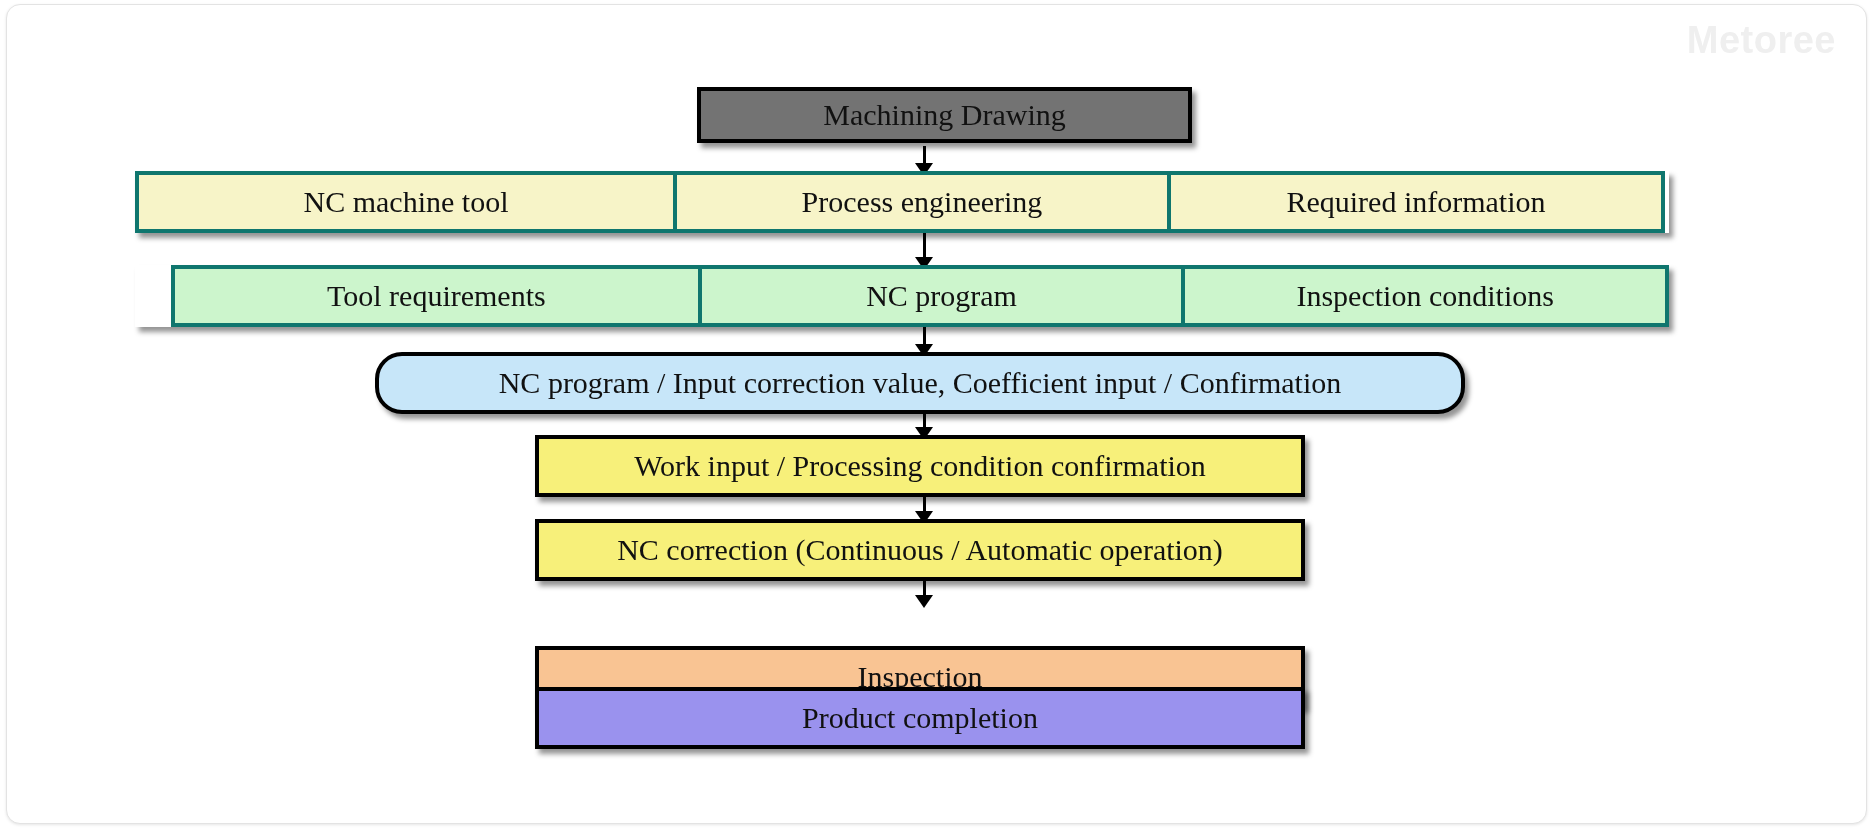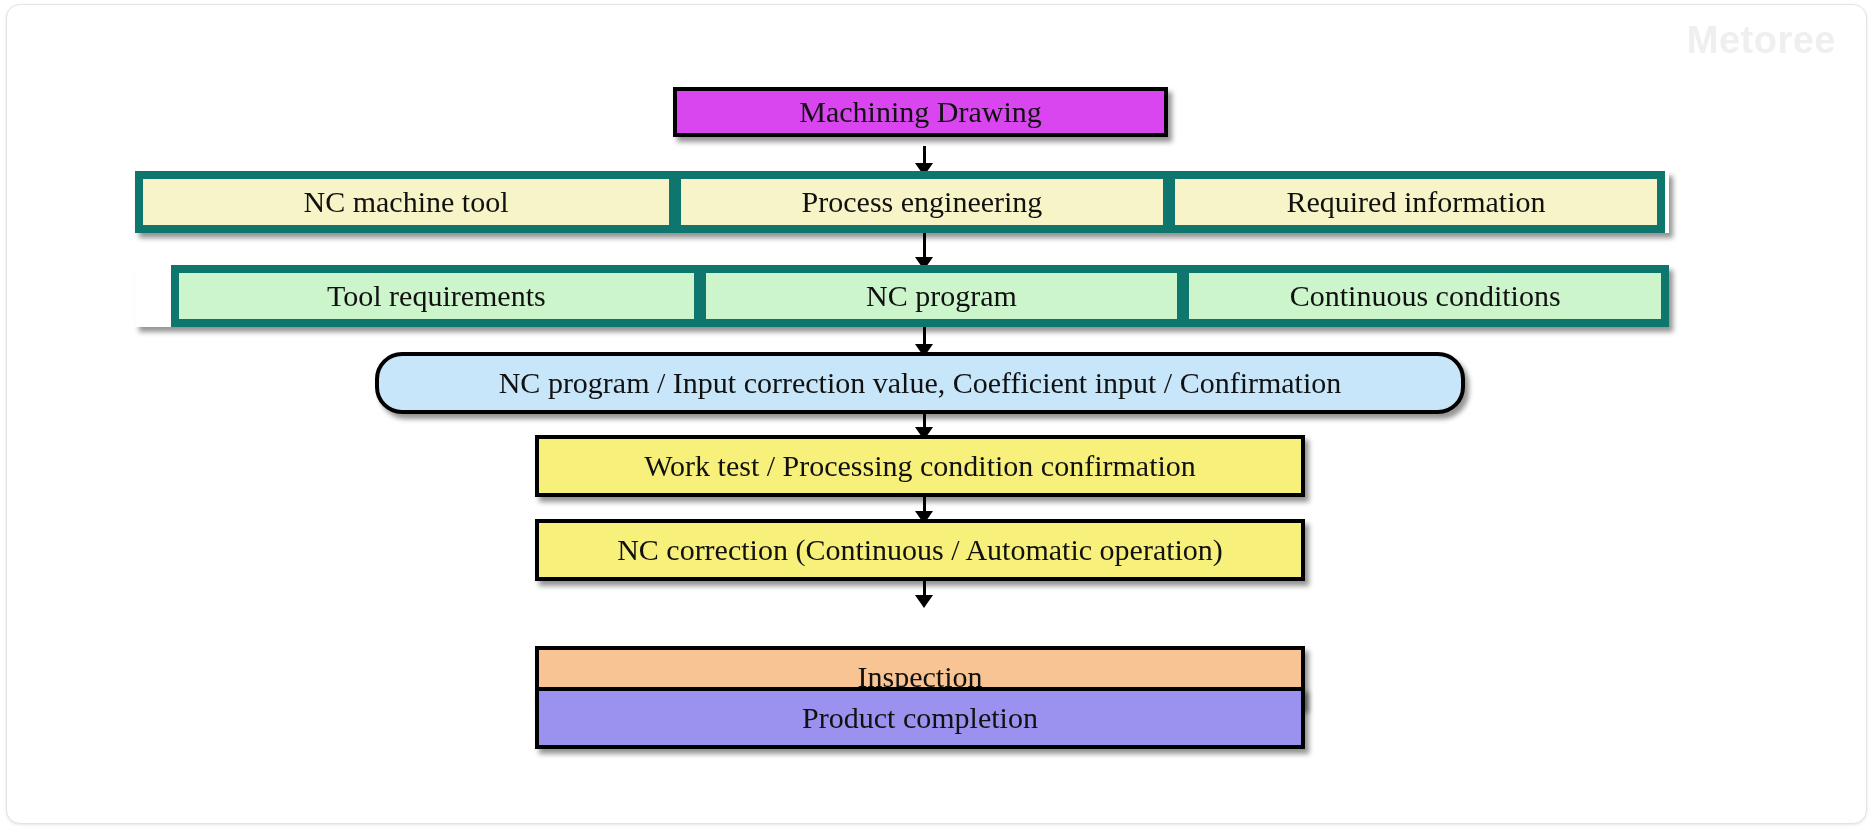--- a/index.html
+++ b/index.html
@@ -74,21 +74,21 @@
   
   .rowgroup {
     position: absolute;
     display: flex;
     box-sizing: border-box;
     box-shadow: 4px 5px 5px rgba(0,0,0,0.42);
     z-index: 3;
   }
   .rowgroup .cell {
     box-sizing: border-box;
-    border: 8px solid #0f766e;
+    border: 4px solid #0f766e;
     display: flex;
     align-items: center;
     justify-content: center;
     height: 100%;
   }
   .rowgroup .cell + .cell {
     margin-left: -4px;
     justify-content: center;
   }
   .rowgroup .cell .label {
@@ -152,28 +152,28 @@
         <div class="head"></div>
       </div>
       <div class="arrow" style="left: 907px; top: 573px; width: 20px; height: 30px;">
         <div class="shaft" style="height: 18px;"></div>
         <div class="head"></div>
       </div>
       <div class="arrow" style="left: 907px; top: 657px; width: 20px; height: 30px;">
         <div class="shaft" style="height: 18px;"></div>
         <div class="head"></div>
       </div>
-      <div class="node" style="left: 666px; top: 82px; width: 495px; height: 50px; background: #d946ef;">
+      <div class="node" style="left: 690px; top: 82px; width: 495px; height: 56px; background: #737373;">
         <span class="label">Machining Drawing</span>
       </div>
       <div class="node" style="left: 368px; top: 347px; width: 1090px; height: 62px; background: rgb(199, 230, 249); border-radius: 27px;">
         <span class="label">NC program / Input correction value, Coefficient input / Confirmation</span>
       </div>
       <div class="node" style="left: 528px; top: 430px; width: 770px; height: 62px; background: rgb(247, 240, 122);">
-        <span class="label">Work test / Processing condition confirmation</span>
+        <span class="label">Work input / Processing condition confirmation</span>
       </div>
       <div class="node" style="left: 528px; top: 514px; width: 770px; height: 62px; background: rgb(247, 240, 122);">
         <span class="label">NC correction (Continuous / Automatic operation)</span>
       </div>
       <div class="node" style="left: 528px; top: 598px; width: 770px; height: 62px; background: rgb(249, 196, 147); margin-top: 43px;">
         <span class="label">Inspection</span>
       </div>
       <div class="node" style="left: 528px; top: 682px; width: 770px; height: 62px; background: rgb(154, 146, 238);">
         <span class="label">Product completion</span>
       </div>
@@ -189,18 +189,18 @@
         </div>
       </div>
       <div class="rowgroup" style="left: 128px; top: 260px; width: 1534px; height: 62px; padding-left: 36px;">
         <div class="cell" style="width: 542px; background: rgb(204, 245, 204);">
           <span class="label">Tool requirements</span>
         </div>
         <div class="cell" style="width: 498px; background: rgb(204, 245, 204);">
           <span class="label">NC program</span>
         </div>
         <div class="cell" style="width: 498px; background: rgb(204, 245, 204);">
-          <span class="label">Continuous conditions</span>
+          <span class="label">Inspection conditions</span>
         </div>
       </div>
     </div>
 
 </div>
 
 </body></html>

